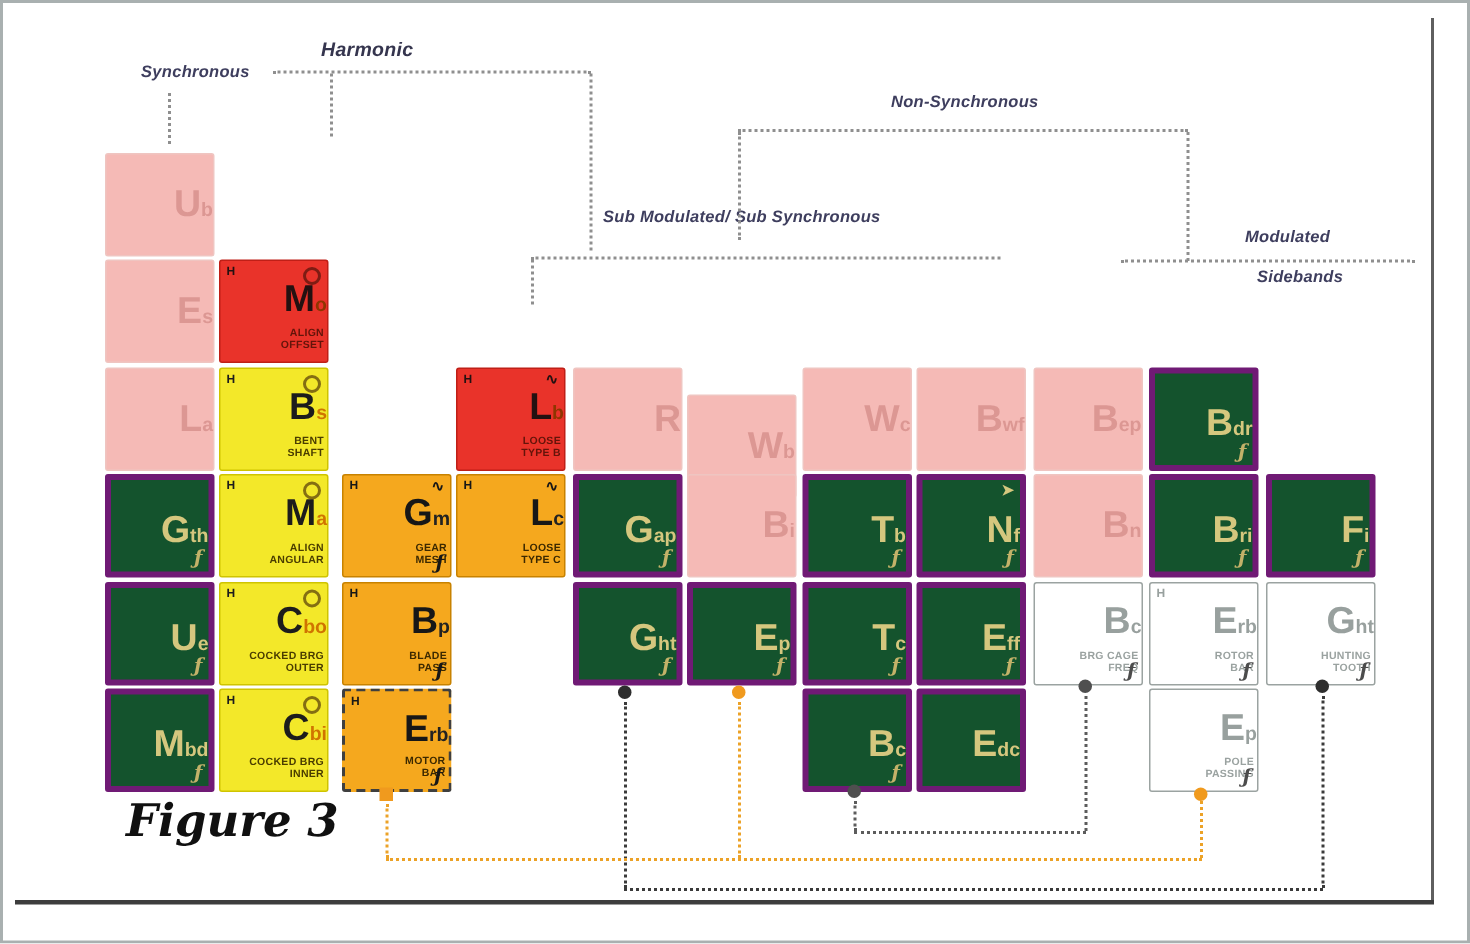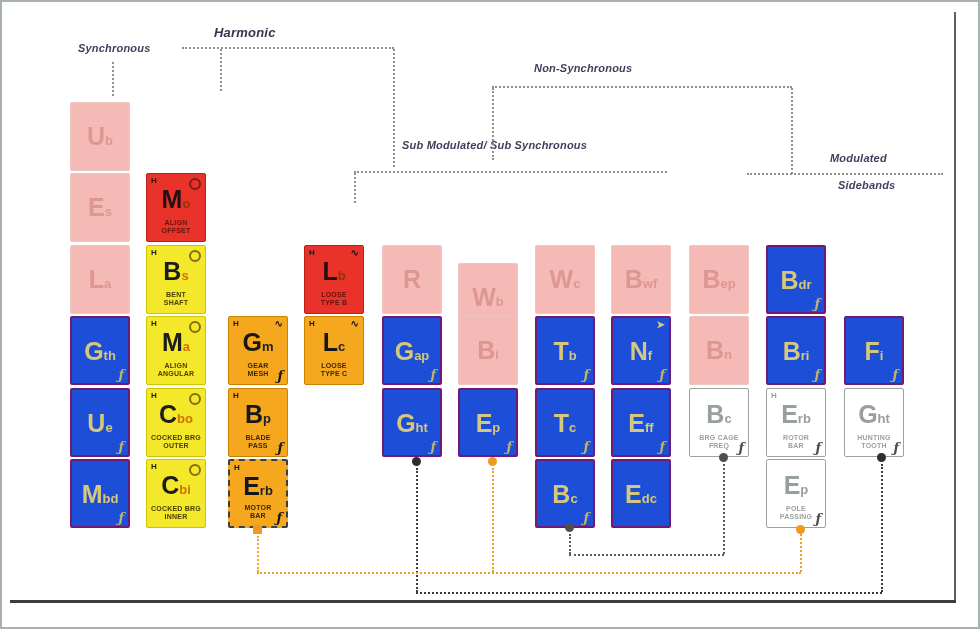--- a/index.html
+++ b/index.html
@@ -13,59 +13,59 @@
   .glabel.big{font-size:13px;color:#35354e;}
 
   .hline{position:absolute;height:0;border-top:2px dotted #8f8f8f;}
   .vline{position:absolute;width:0;border-left:2px dotted #8f8f8f;}
   .ck{border-color:#3b3b3b;}
   .co{border-color:#eca227;}
   .cg{border-color:#5c5c5c;}
   .dot{position:absolute;width:9px;height:9px;border-radius:50%;}
   .sq{position:absolute;width:9px;height:9px;}
 
-  .cell{position:absolute;width:60px;height:69px;box-sizing:border-box;border-radius:2px;text-align:center;}
+  .cell{position:absolute;width:73px;height:69px;box-sizing:border-box;border-radius:2px;text-align:right;}
   .cell .tl{position:absolute;top:2px;left:4px;font-size:8px;font-weight:bold;}
   .cell .tr{position:absolute;top:1px;right:4px;font-size:10px;font-weight:bold;}
   .cell .ring{position:absolute;top:4px;right:4px;width:8px;height:8px;border:2px solid rgba(40,10,0,.55);border-radius:50%;}
   .cell .sym{margin-top:13px;font-size:25px;font-weight:bold;line-height:24px;}
   .cell.nocap .sym{margin-top:21px;}
   .cell .sb{font-size:13px;font-weight:bold;}
   .cell .cap{position:absolute;left:2px;right:2px;bottom:6px;font-size:7px;font-weight:bold;line-height:8px;letter-spacing:.2px;}
   .cell .fq{position:absolute;right:4px;bottom:1px;font-size:13px;font-style:italic;font-weight:bold;
             font-family:"DejaVu Serif",serif;}
 
   .v-red{background:#e9332a;border:1px solid #bf1f17;color:#241111;}
   .v-red .cap{color:#64140a;}
   .v-red .sb{color:#8f3500;}
   .v-yellow{background:#f3e829;border:1px solid #cfc400;color:#1c1c1c;}
   .v-yellow .cap{color:#4a3d00;}
   .v-yellow .sb{color:#d07400;}
   .v-orange{background:#f5a81e;border:1px solid #c88200;color:#171717;}
   .v-orange .cap{color:#3c2900;}
   .v-orange .sb{color:#222;}
   .v-pink{background:#f5bab6;border:1px solid #efc5c1;color:#dc9793;}
-  .v-cream{background:#1d4ed8;border:2px solid #701a75;color:#d5c77e;}
+  .v-cream{background:#14532d;border:4px solid #701a75;color:#d5c77e;}
   .v-cream .fq{color:#c3b269;}
   .v-white{background:#ffffff;border:1px solid #9ba3a1;color:#98a09e;}
   .v-white .cap{color:#9aa2a0;}
   .v-white .fq{color:#4c4c4c;}
   .cell.dashed{border:2px dashed #3f3f3f;}
 
   .fig{position:absolute;left:82px;top:528px;font-family:"DejaVu Serif",serif;
        font-style:italic;font-weight:bold;font-size:30px;color:#101010;}
 </style>
 </head>
 <body>
 
 <div class="page">
 
-  <div class="glabel" style="left:76px;top:40px;">Synchronous</div>
+  <div class="glabel" style="left:92px;top:40px;">Synchronous</div>
   <div class="glabel big" style="left:212px;top:23px;">Harmonic</div>
-  <div class="glabel" style="left:520px;top:60px;padding-left:12px;">Non-Synchronous</div>
+  <div class="glabel" style="left:580px;top:60px;padding-left:12px;">Non-Synchronous</div>
   <div class="glabel" style="left:400px;top:137px;">Sub Modulated/ Sub Synchronous</div>
   <div class="glabel" style="left:828px;top:150px;">Modulated</div>
   <div class="glabel" style="left:836px;top:177px;">Sidebands</div>
 
   <div class="vline" style="left:110px;top:60px;height:34px;"></div>
   <div class="hline" style="left:180px;top:45px;width:212px;"></div>
   <div class="vline" style="left:218px;top:47px;height:42px;"></div>
   <div class="vline" style="left:391px;top:47px;height:118px;"></div>
   <div class="hline" style="left:490px;top:84px;width:300px;"></div>
   <div class="vline" style="left:490px;top:86px;height:72px;"></div>
@@ -305,16 +305,17 @@
   <div class="hline cg" style="left:567px;top:552px;width:155px;"></div>
 
   <div class="dot" style="left:410px;top:455px;background:#2e2e2e;"></div>
   <div class="dot" style="left:875px;top:451px;background:#2e2e2e;"></div>
   <div class="dot" style="left:486px;top:455px;background:#f09a1e;"></div>
   <div class="dot" style="left:794px;top:523px;background:#f09a1e;"></div>
   <div class="dot" style="left:563px;top:521px;background:#4f4f4f;"></div>
   <div class="dot" style="left:717px;top:451px;background:#4f4f4f;"></div>
   <div class="sq" style="left:251px;top:523px;background:#f09a1e;"></div>
 
+  <div class="fig">Figure 3</div>
 
   <div class="frame-right"></div>
   <div class="frame-bottom"></div>
 </div>
 
 </body></html>

